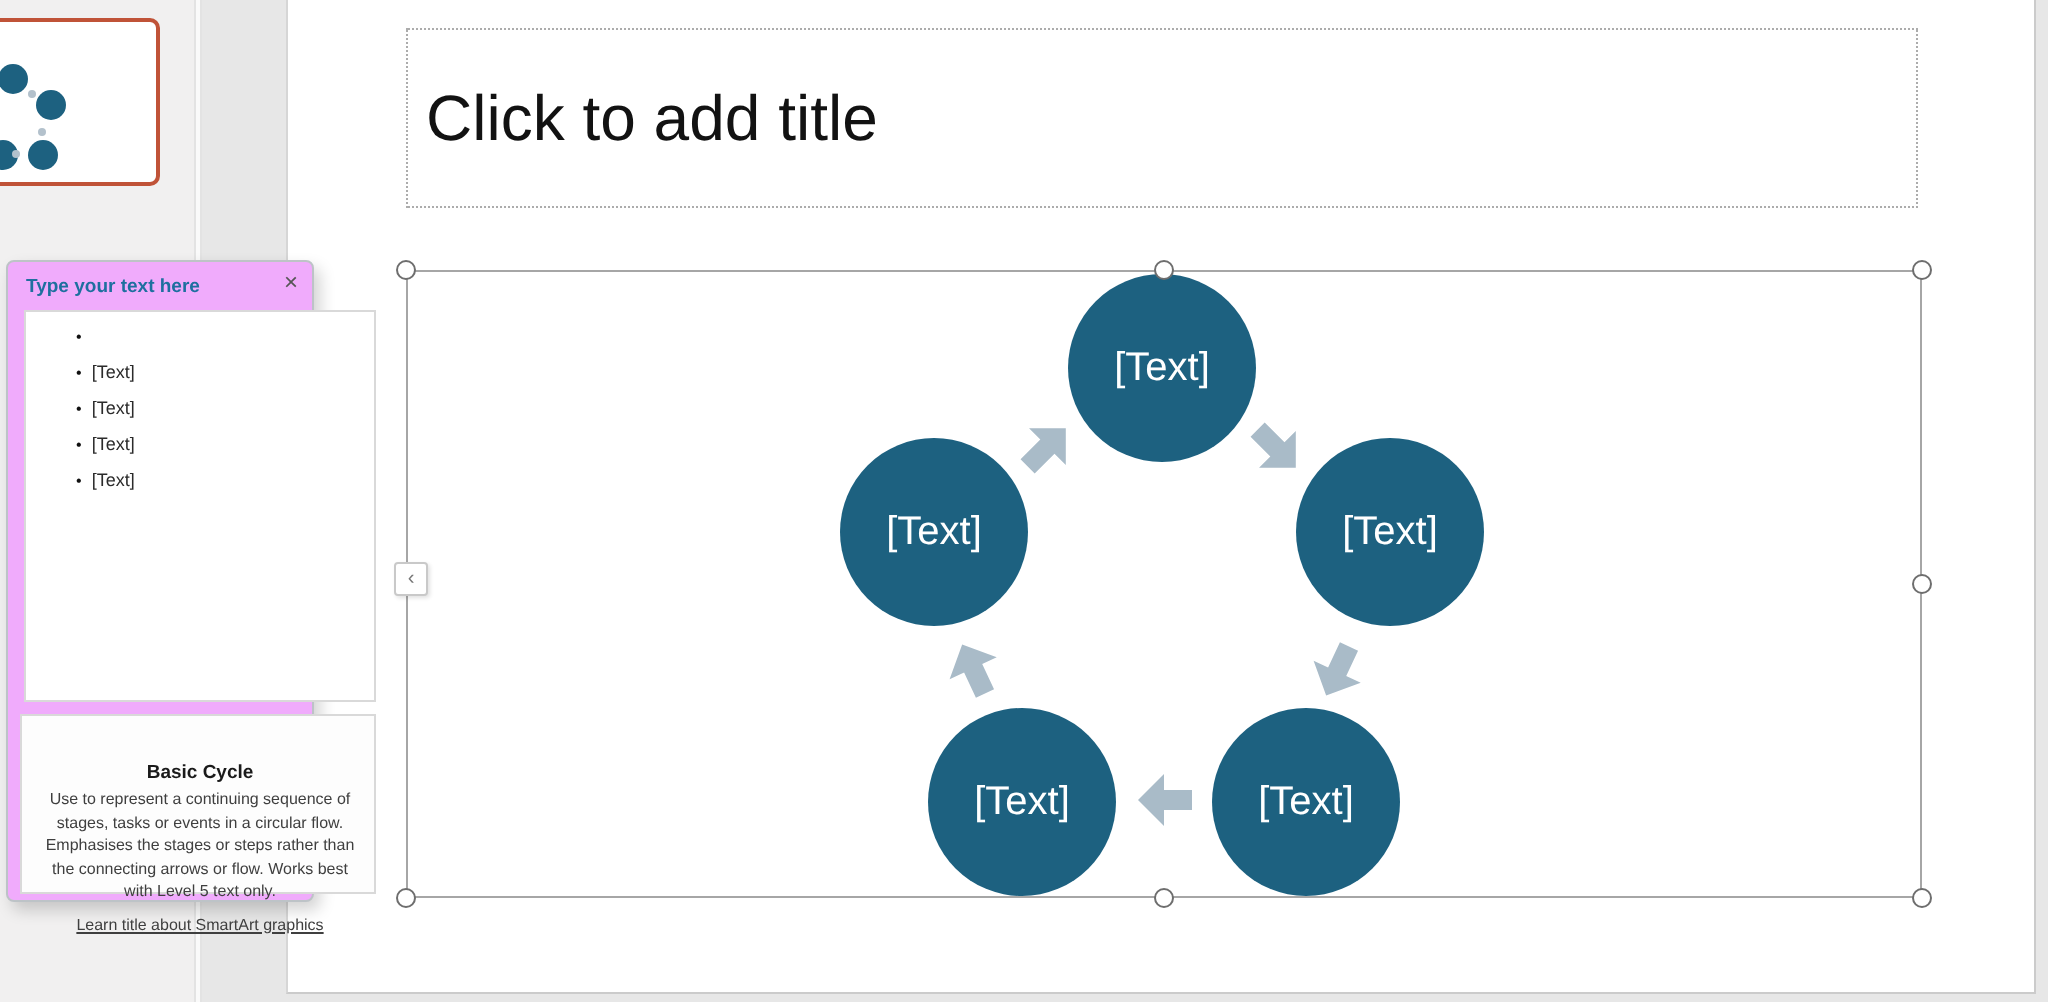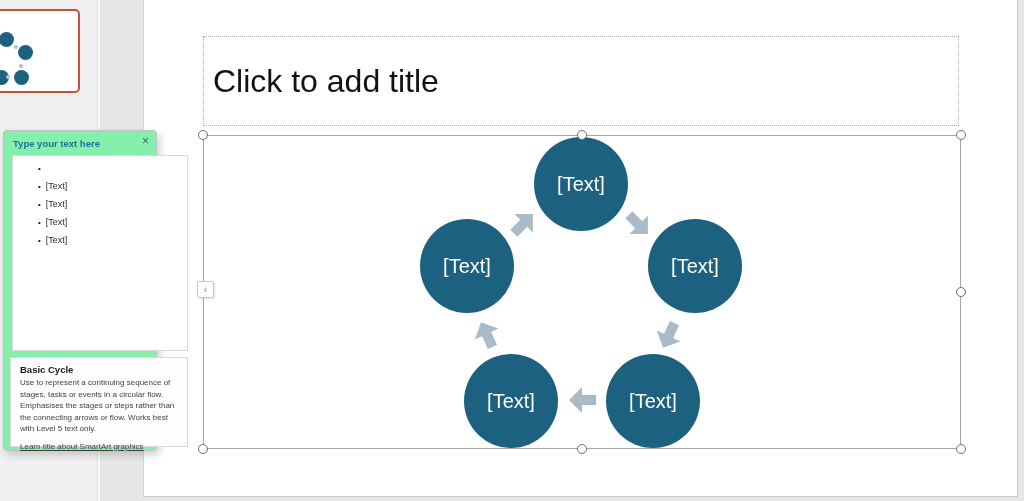--- a/index.html
+++ b/index.html
@@ -14,51 +14,51 @@
   .mini-node { position:absolute; width:15px; height:15px; border-radius:50%; background:#1D6180; }
   .mini-dot { position:absolute; width:4px; height:4px; border-radius:50%; background:#B3C1CC; }
 
   .panel-divider { position:absolute; left:97px; top:0; width:4px; height:501px; background:#FAFAFA;
                    border-left:1px solid #E3E3E3; border-right:1px solid #E3E3E3; }
 
   
   .slide { position:absolute; left:143px; top:0; width:875px; height:497px; background:#fff;
            border-left:1px solid #D6D6D6; border-right:1px solid #CBCBCB; border-bottom:1px solid #CBCBCB; }
 
-  .title-box { position:absolute; left:59px; top:36px; width:756px; height:90px;
+  .title-box { position:absolute; left:59px; top:14px; width:756px; height:90px;
                border:1px dotted #ACACAC; display:flex; align-items:center; }
   .title-text { font-size:32px; color:#121212; padding-left:9px; letter-spacing:0; }
 
   
   .sa-frame { position:absolute; left:59px; top:135px; width:758px; height:314px;
               border:1px solid #A6A6A6; z-index:3; }
   .handle { position:absolute; width:10px; height:10px; border-radius:50%; background:#fff;
             border:1.5px solid #6E6E6E; z-index:8; }
 
   .chev-btn { position:absolute; left:53px; top:281px; width:17px; height:17px; background:#fff;
               border:1px solid #C9C9C9; border-radius:2px; z-index:9; box-shadow:1px 1px 2px rgba(0,0,0,.12);
               display:flex; align-items:center; justify-content:center; color:#777; font-size:10px; line-height:1; }
 
   .node { position:absolute; width:94px; height:94px; border-radius:50%; background:#1D6180; z-index:5;
           display:flex; align-items:center; justify-content:center; }
   .node span { color:#fff; font-size:20px; }
   .arrow { position:absolute; width:30px; height:28px; z-index:4; }
 
   
-  .text-pane { position:absolute; left:3px; top:130px; width:154px; height:321px; background:#86efac;
+  .text-pane { position:absolute; left:3px; top:130px; width:154px; height:321px; background:#f0abfc;
                border:1px solid #BDC3C7; border-radius:4px; box-shadow:3px 4px 8px rgba(0,0,0,.18); z-index:20; }
   .tp-title { position:absolute; left:9px; top:7px; font-size:9.5px; font-weight:bold; color:#1E6F9F; }
   .tp-close { position:absolute; right:7px; top:4px; font-size:12px; color:#555; cursor:pointer; line-height:1; }
   .tp-list { position:absolute; left:8px; top:24px; width:176px; height:196px; background:#fff;
              border:1px solid #D9D9D9; padding-top:3px; }
   .tp-row { height:18px; display:flex; align-items:center; }
   .tp-bullet { margin-left:25px; font-size:8px; color:#111; }
   .tp-item-text { margin-left:5px; font-size:9px; color:#2B2B2B; }
   .tp-info { position:absolute; left:6px; top:226px; width:178px; height:90px; background:#FDFDFD;
-             border:1px solid #D9D9D9; padding:6px 7px 0 9px; }
+             border:1px solid #D9D9D9; padding:23px 7px 0 9px;text-align:center; }
   .tp-info-title { font-size:9.5px; font-weight:bold; color:#1A1A1A; margin-bottom:2px; }
   .tp-info-desc { font-size:8px; line-height:11.5px; color:#3F3F3F; }
   .tp-link { display:inline-block; margin-top:3px; font-size:8px; color:#3F3F3F; text-decoration:underline; cursor:pointer; }
 </style>
 </head>
 <body>
 
 <div id="root">
 
   <div class="thumb-panel">

